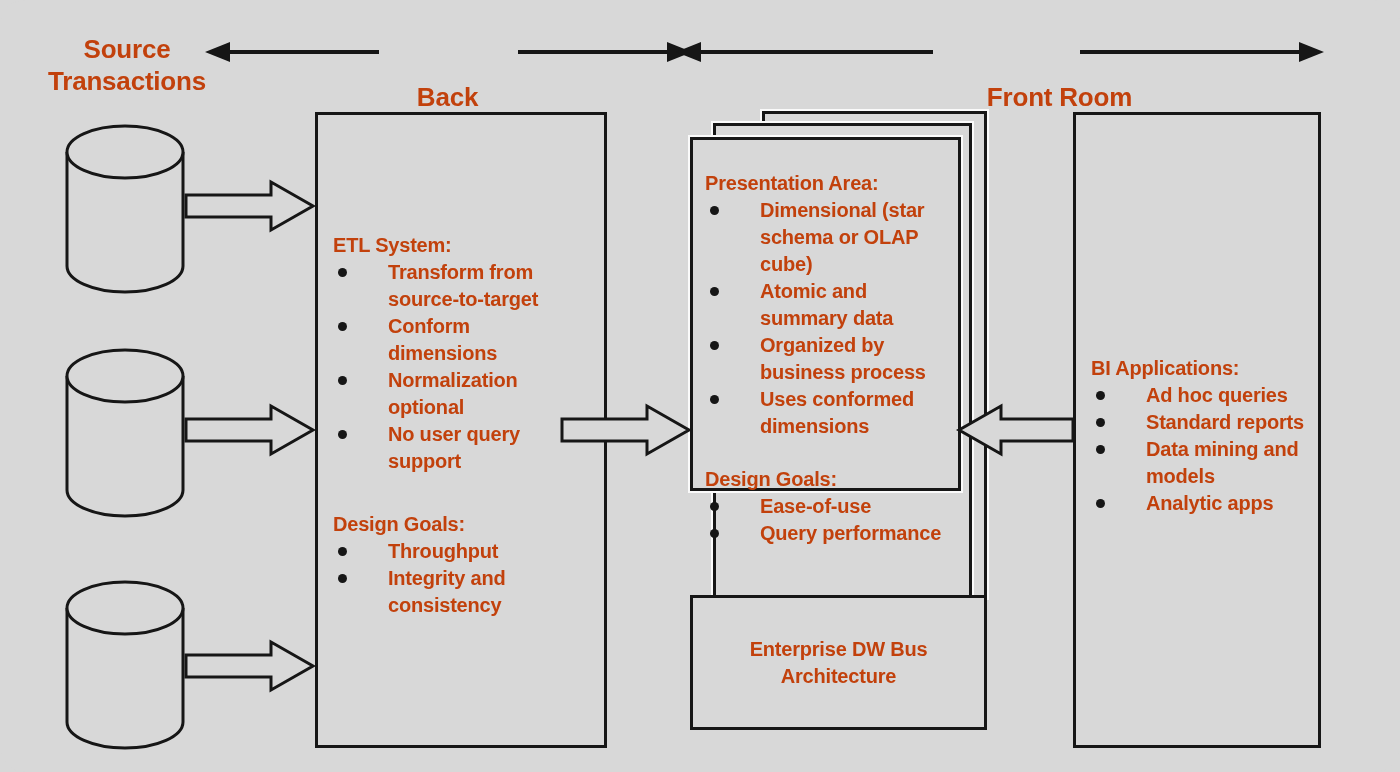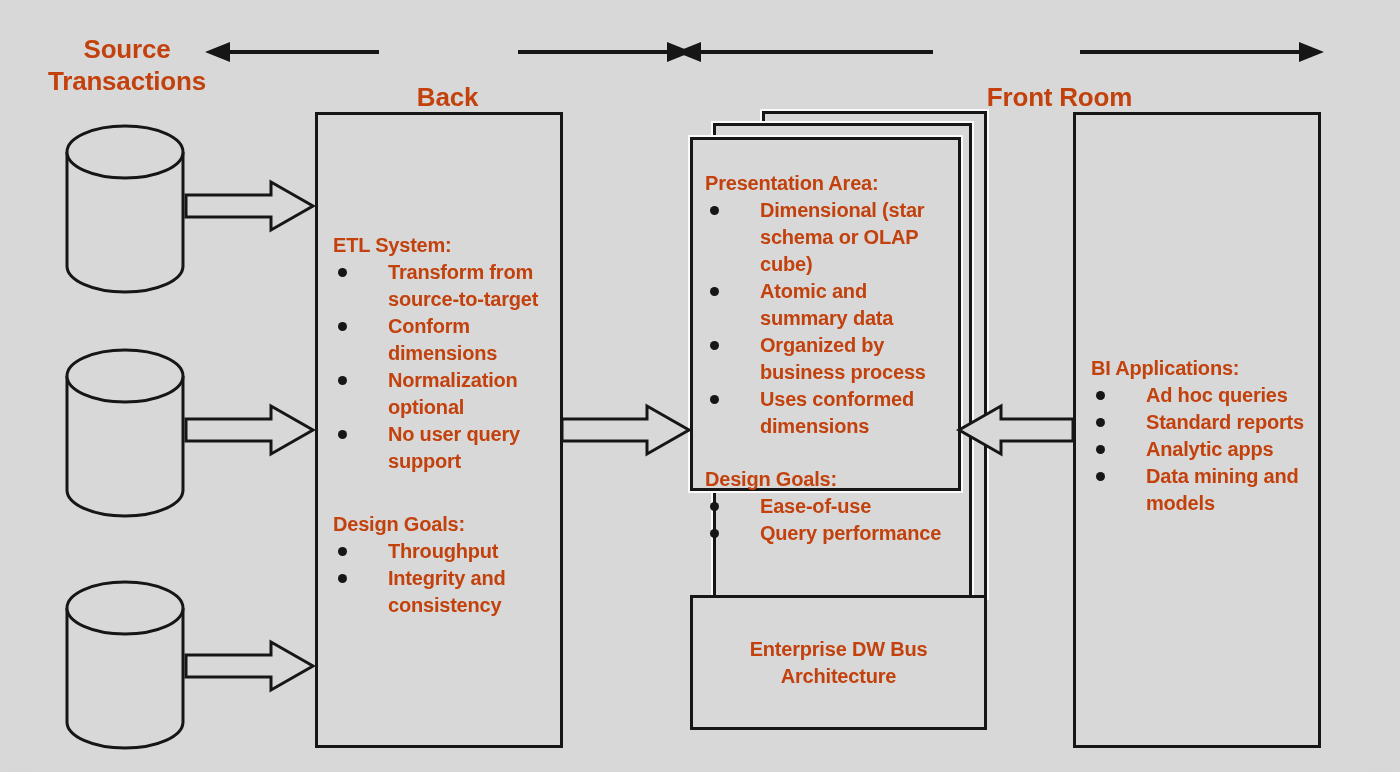--- a/index.html
+++ b/index.html
@@ -83,21 +83,21 @@
   </svg>
   <svg class="abs shape" style="left:63px;top:348px" width="124" height="170" viewBox="0 0 124 170">
     <path d="M 4 28 L 4 142 A 58 26 0 0 0 120 142 L 120 28"></path>
     <ellipse cx="62" cy="28" rx="58" ry="26"></ellipse>
   </svg>
   <svg class="abs shape" style="left:63px;top:580px" width="124" height="170" viewBox="0 0 124 170">
     <path d="M 4 28 L 4 142 A 58 26 0 0 0 120 142 L 120 28"></path>
     <ellipse cx="62" cy="28" rx="58" ry="26"></ellipse>
   </svg>
 
-  <div class="abs box" style="left:315px;top:112px;width:248px;height:636px">
+  <div class="abs box" style="left:315px;top:112px;width:292px;height:636px">
     <div class="boxtext" style="padding:117px 8px 0 15px">
       <div class="btitle">ETL System:</div>
       <div class="bullet-row">
         <span class="dot"></span>
         <span class="btext">Transform from
 source-to-target</span>
       </div>
       <div class="bullet-row">
         <span class="dot"></span>
         <span class="btext">Conform
@@ -175,27 +175,27 @@
       <div class="bullet-row">
         <span class="dot"></span>
         <span class="btext">Ad hoc queries</span>
       </div>
       <div class="bullet-row">
         <span class="dot"></span>
         <span class="btext">Standard reports</span>
       </div>
       <div class="bullet-row">
         <span class="dot"></span>
-        <span class="btext">Analytic apps</span>
-      </div>
-      <div class="bullet-row">
-        <span class="dot"></span>
         <span class="btext">Data mining and
 models</span>
       </div>
+      <div class="bullet-row">
+        <span class="dot"></span>
+        <span class="btext">Analytic apps</span>
+      </div>
     </div>
   </div>
 
   <svg class="abs shape" style="left:184px;top:179px" width="132" height="54" viewBox="0 0 132 54">
     <polygon points="2,16 87,16 87,3 129,27 87,51 87,38 2,38"></polygon>
   </svg>
   <svg class="abs shape" style="left:184px;top:403px" width="132" height="54" viewBox="0 0 132 54">
     <polygon points="2,16 87,16 87,3 129,27 87,51 87,38 2,38"></polygon>
   </svg>
   <svg class="abs shape" style="left:184px;top:639px" width="132" height="54" viewBox="0 0 132 54">

